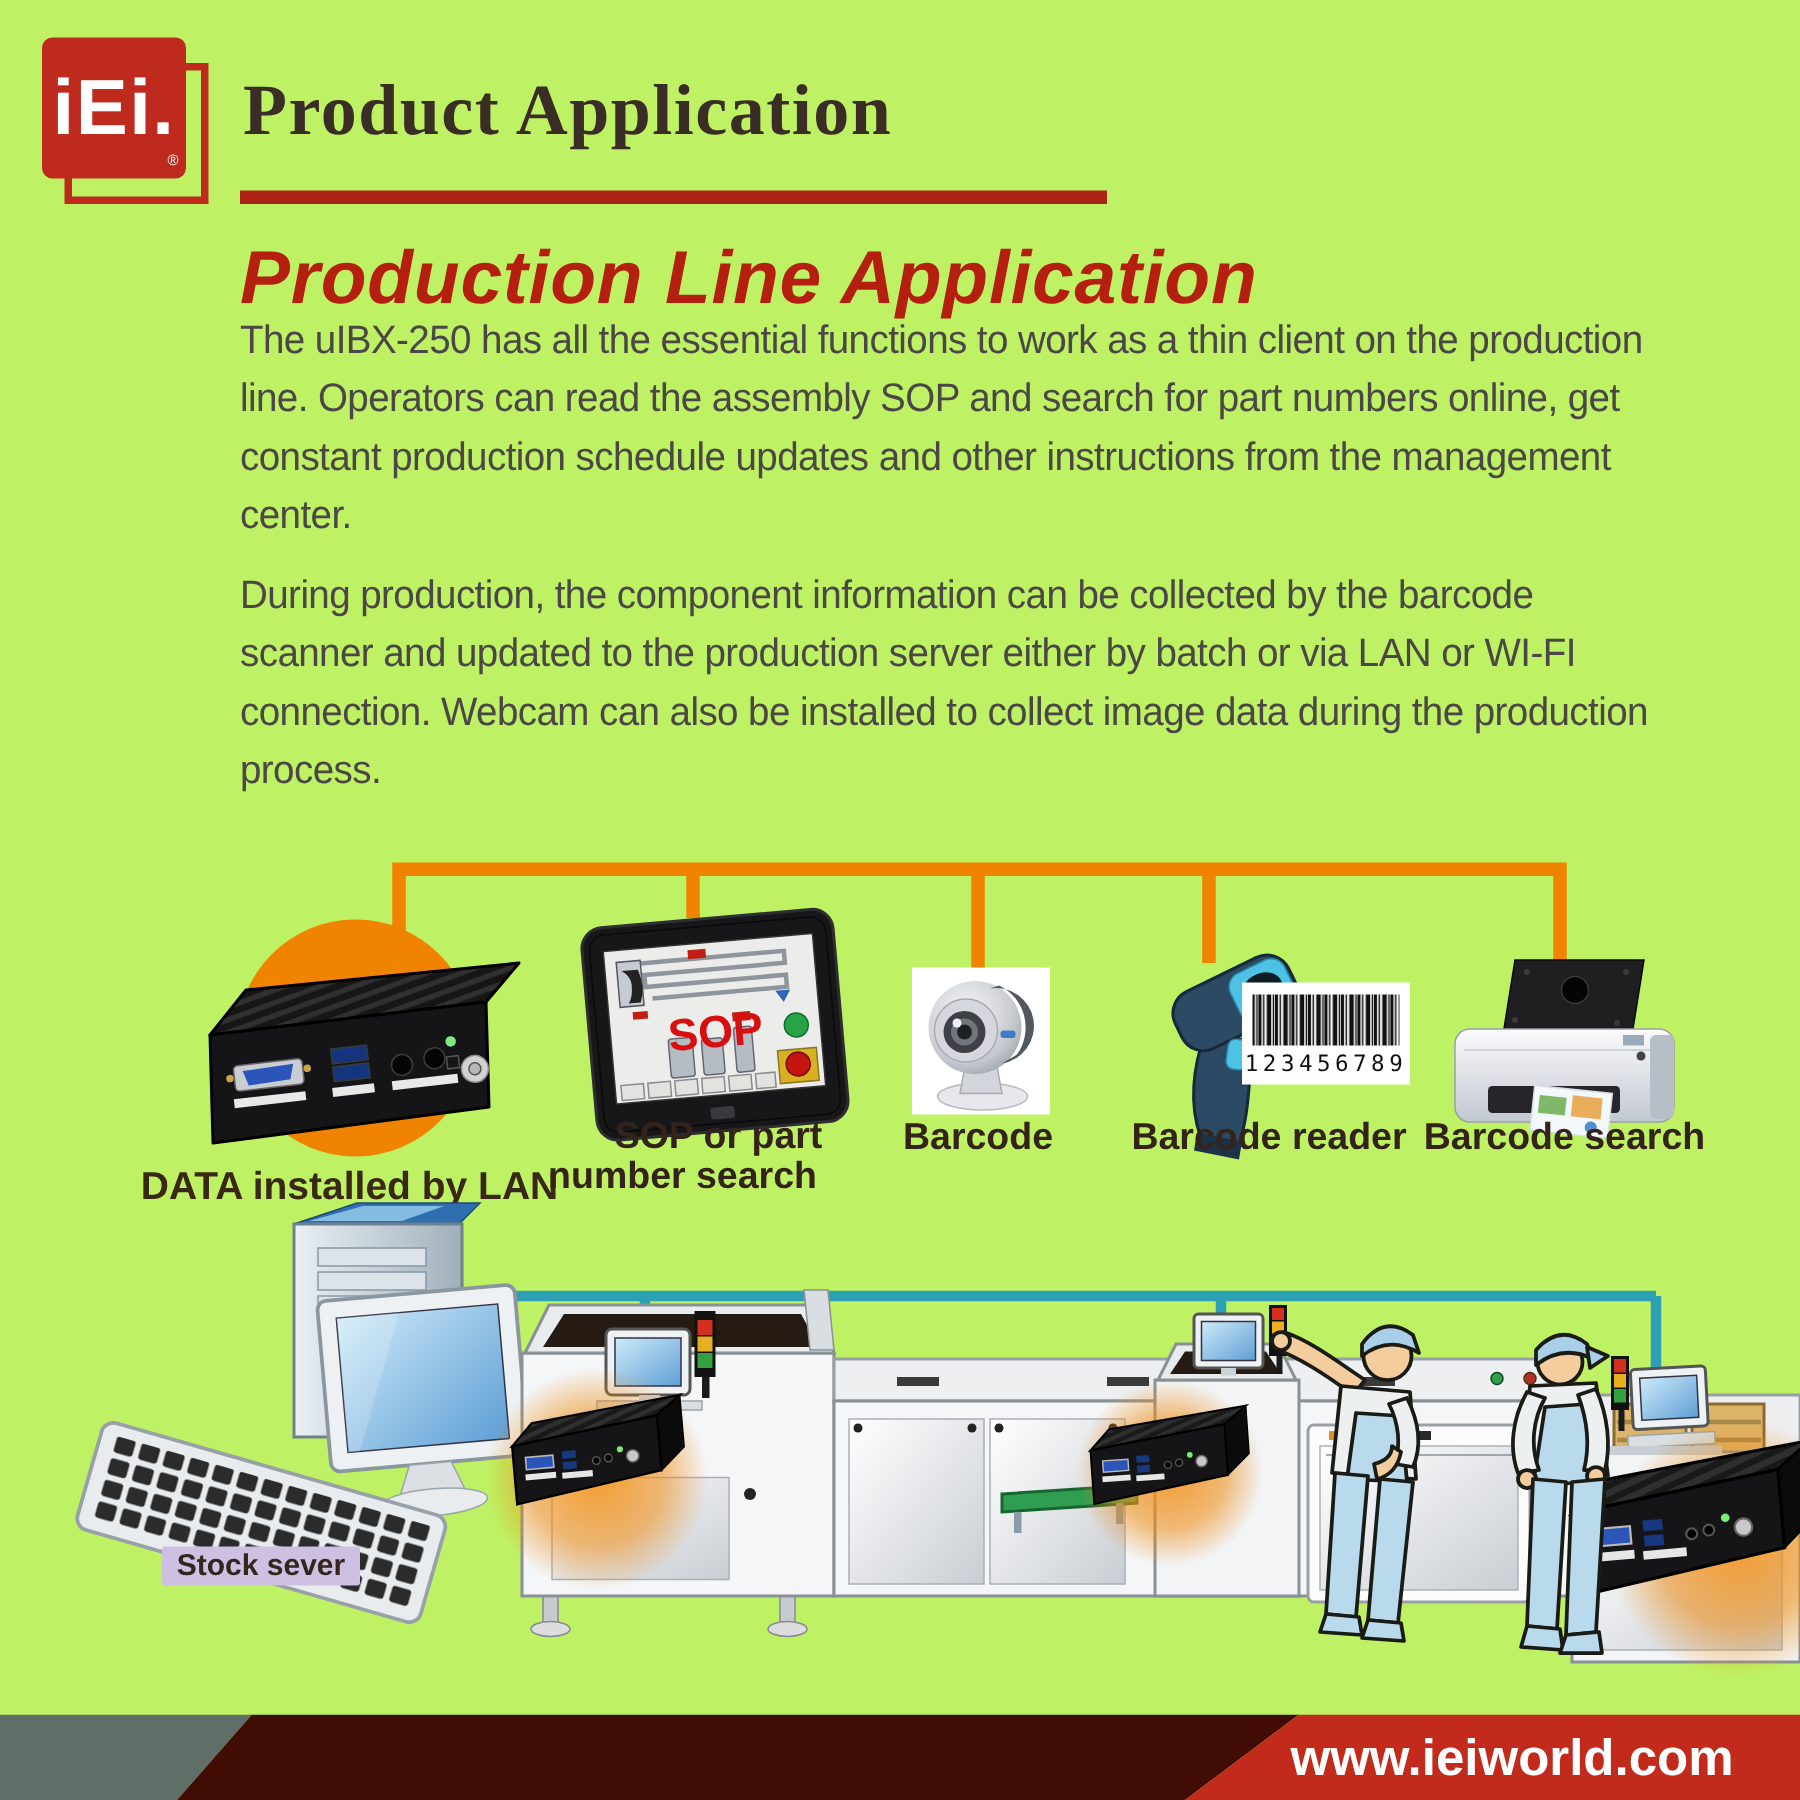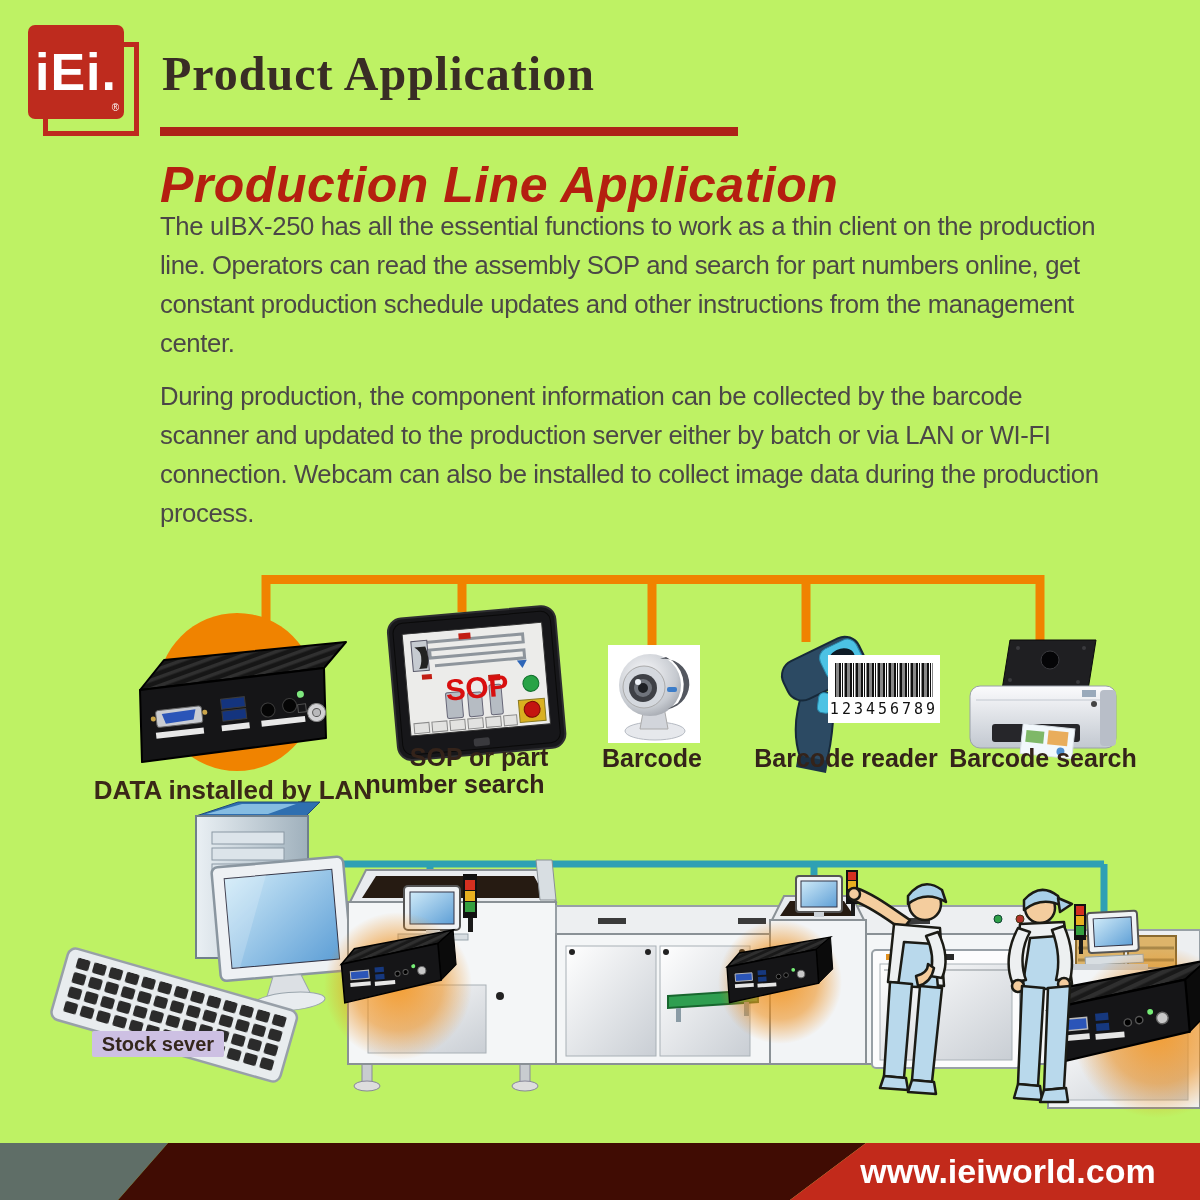--- a/index.html
+++ b/index.html
@@ -22,21 +22,21 @@
             letter-spacing:-0.4px;transform:scaleX(.97);transform-origin:left top;}
   #par1{top:207px;} #par2{top:377px;}
 
   
   .dev-label{transform:translateX(-50%);white-space:nowrap;font-weight:bold;
              font-size:25px;color:#34231A;text-align:center;}
   .data-label{transform:translateX(-50%);white-space:nowrap;font-weight:bold;
               font-size:26px;color:#3A2817;}
 
   
-  .badge{left:92px;top:1031px;width:132px;height:26px;background:#CDC0E3;border-radius:2px;
+  .badge{left:108px;top:1031px;width:132px;height:26px;background:#CDC0E3;border-radius:2px;
          display:flex;align-items:center;justify-content:center;
          font-size:20px;font-weight:bold;color:#34261C;}
 
   svg{position:absolute;left:0;display:block;}
   #diagram-svg{top:555px;} #line-svg{top:800px;} #footer-svg{top:1143px;}
   text{font-family:"Liberation Sans",sans-serif;}
   .mono{font-family:"DejaVu Sans Mono",monospace;}
 </style>
 </head>
 <body>

